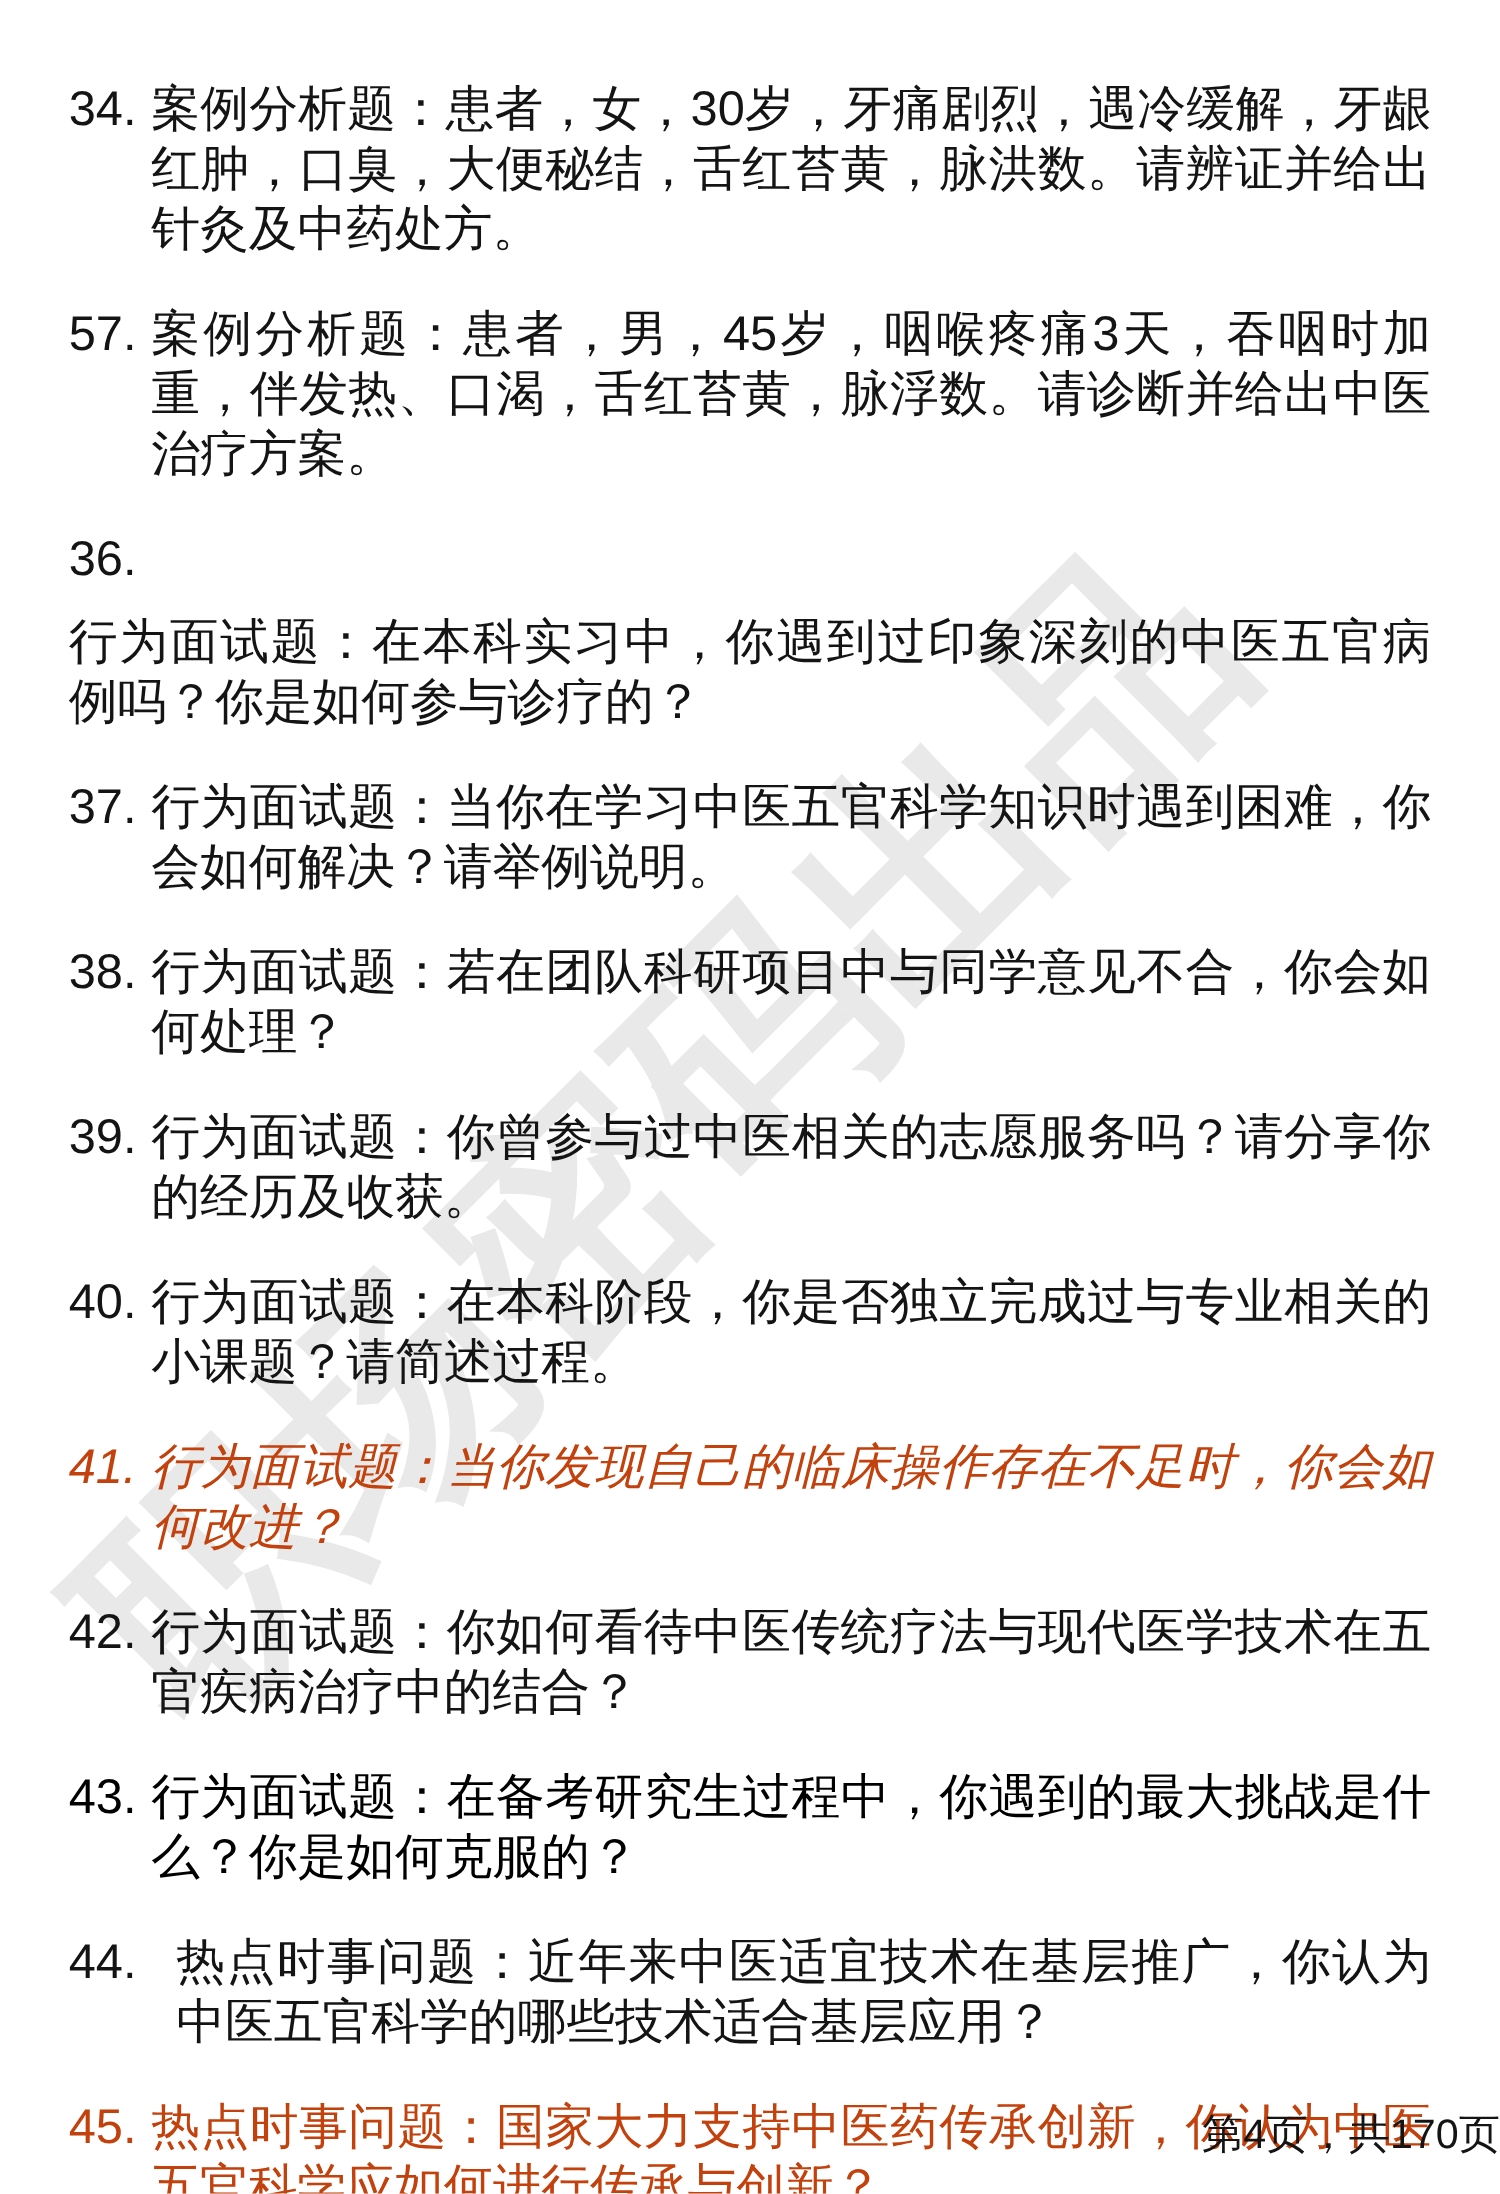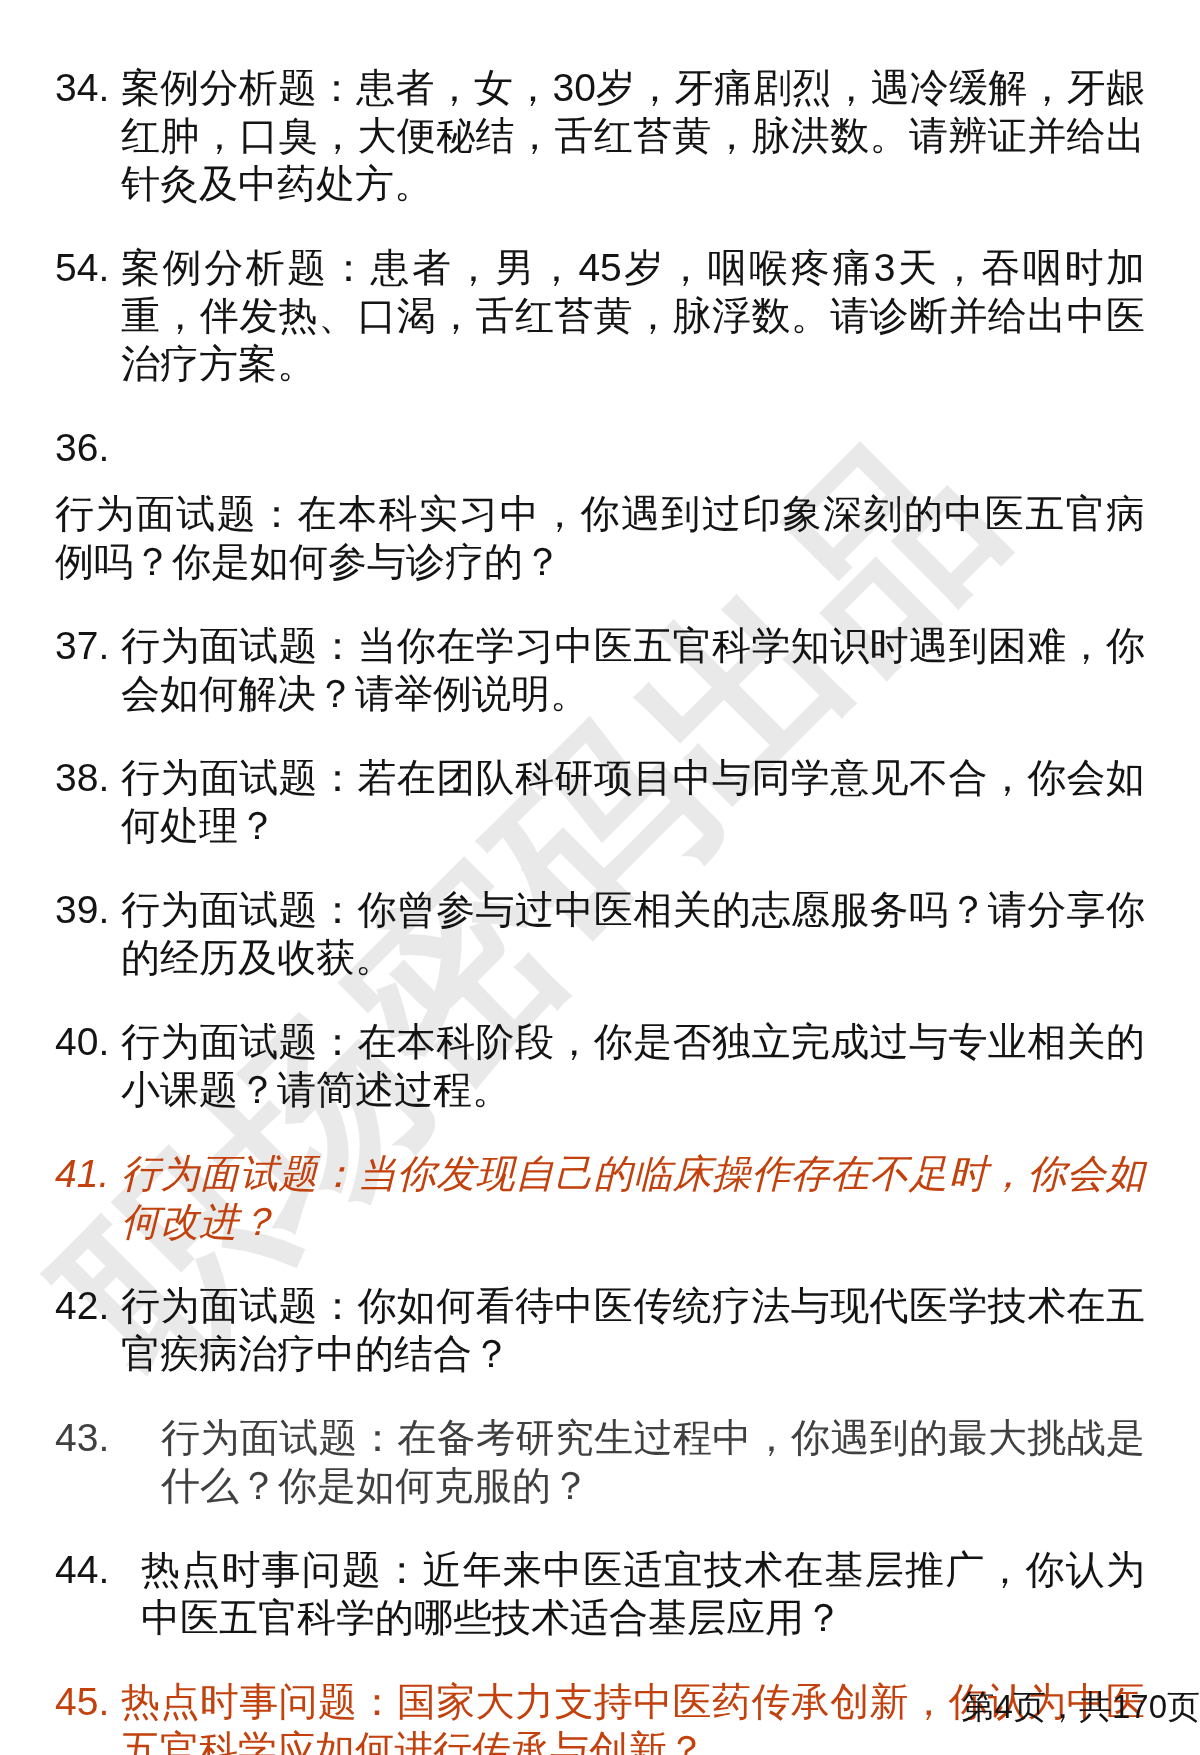--- a/index.html
+++ b/index.html
@@ -69,21 +69,21 @@
 
 <div class="page" style="background: rgb(255, 255, 255);">
   <div class="watermark" style="color: rgb(233, 233, 233);">职场密码出品</div>
 
   <main class="content" id="question-list">
       <div class="q" style="color: rgb(20, 20, 20);">
         <span class="num">34.</span>
         <span class="txt">案例分析题：患者，女，30岁，牙痛剧烈，遇冷缓解，牙龈红肿，口臭，大便秘结，舌红苔黄，脉洪数。请辨证并给出针灸及中药处方。</span>
       </div>
       <div class="q" style="color: rgb(20, 20, 20);">
-        <span class="num">54.</span>
+        <span class="num">57.</span>
         <span class="txt">案例分析题：患者，男，45岁，咽喉疼痛3天，吞咽时加重，伴发热、口渴，舌红苔黄，脉浮数。请诊断并给出中医治疗方案。</span>
       </div>
       <div class="q" style="color: rgb(20, 20, 20); flex-direction: column;">
         <span class="num">36.</span>
         <span class="txt">行为面试题：在本科实习中，你遇到过印象深刻的中医五官病例吗？你是如何参与诊疗的？</span>
       </div>
       <div class="q" style="color: rgb(20, 20, 20);">
         <span class="num">37.</span>
         <span class="txt">行为面试题：当你在学习中医五官科学知识时遇到困难，你会如何解决？请举例说明。</span>
       </div>
@@ -100,21 +100,21 @@
         <span class="txt">行为面试题：在本科阶段，你是否独立完成过与专业相关的小课题？请简述过程。</span>
       </div>
       <div class="q" style="color: #c2410c; font-style: italic;">
         <span class="num">41.</span>
         <span class="txt">行为面试题：当你发现自己的临床操作存在不足时，你会如何改进？</span>
       </div>
       <div class="q" style="color: rgb(20, 20, 20);">
         <span class="num">42.</span>
         <span class="txt">行为面试题：你如何看待中医传统疗法与现代医学技术在五官疾病治疗中的结合？</span>
       </div>
-      <div class="q" style="color: #404040; gap: 40px;">
+      <div class="q" style="color: #000000;">
         <span class="num">43.</span>
         <span class="txt">行为面试题：在备考研究生过程中，你遇到的最大挑战是什么？你是如何克服的？</span>
       </div>
       <div class="q" style="color: rgb(20, 20, 20); gap: 20px;">
         <span class="num">44.</span>
         <span class="txt">热点时事问题：近年来中医适宜技术在基层推广，你认为中医五官科学的哪些技术适合基层应用？</span>
       </div>
       <div class="q" style="color: #c2410c; justify-content: center;">
         <span class="num">45.</span>
         <span class="txt">热点时事问题：国家大力支持中医药传承创新，你认为中医五官科学应如何进行传承与创新？</span>

